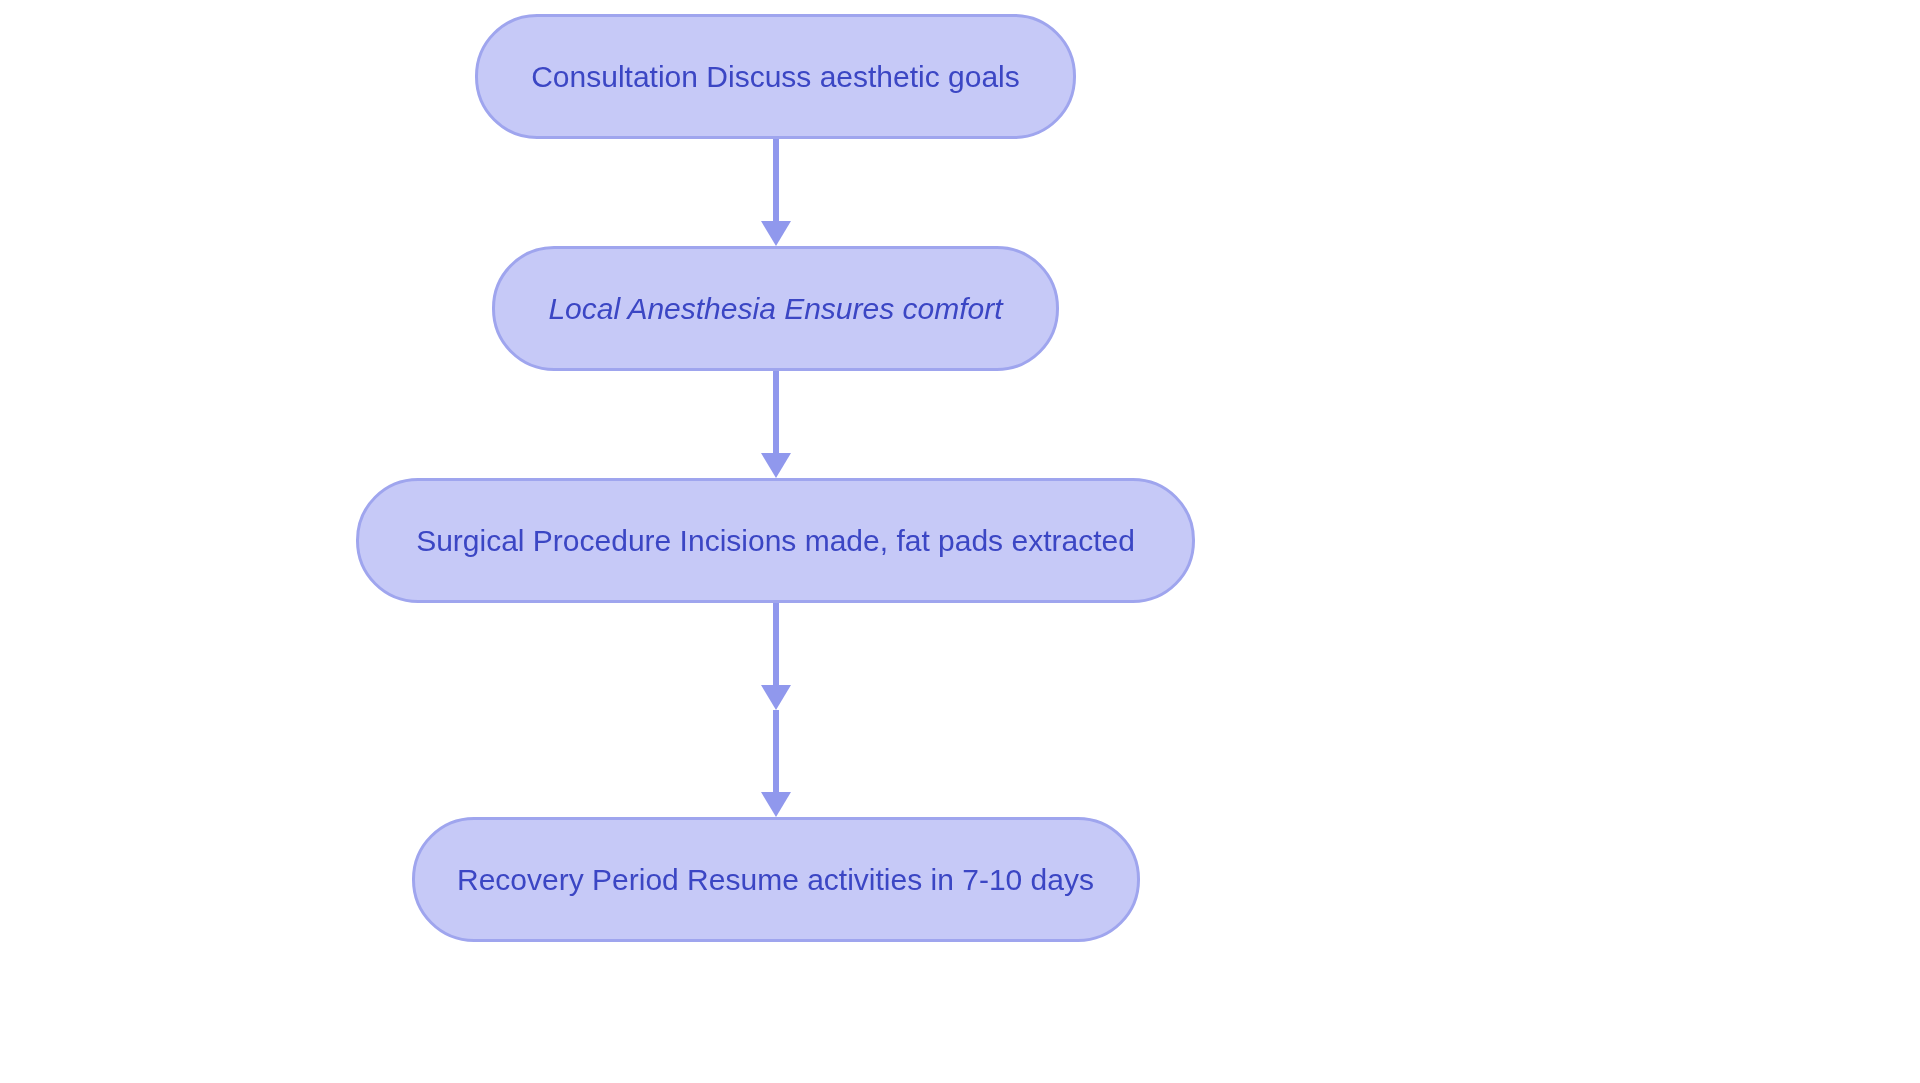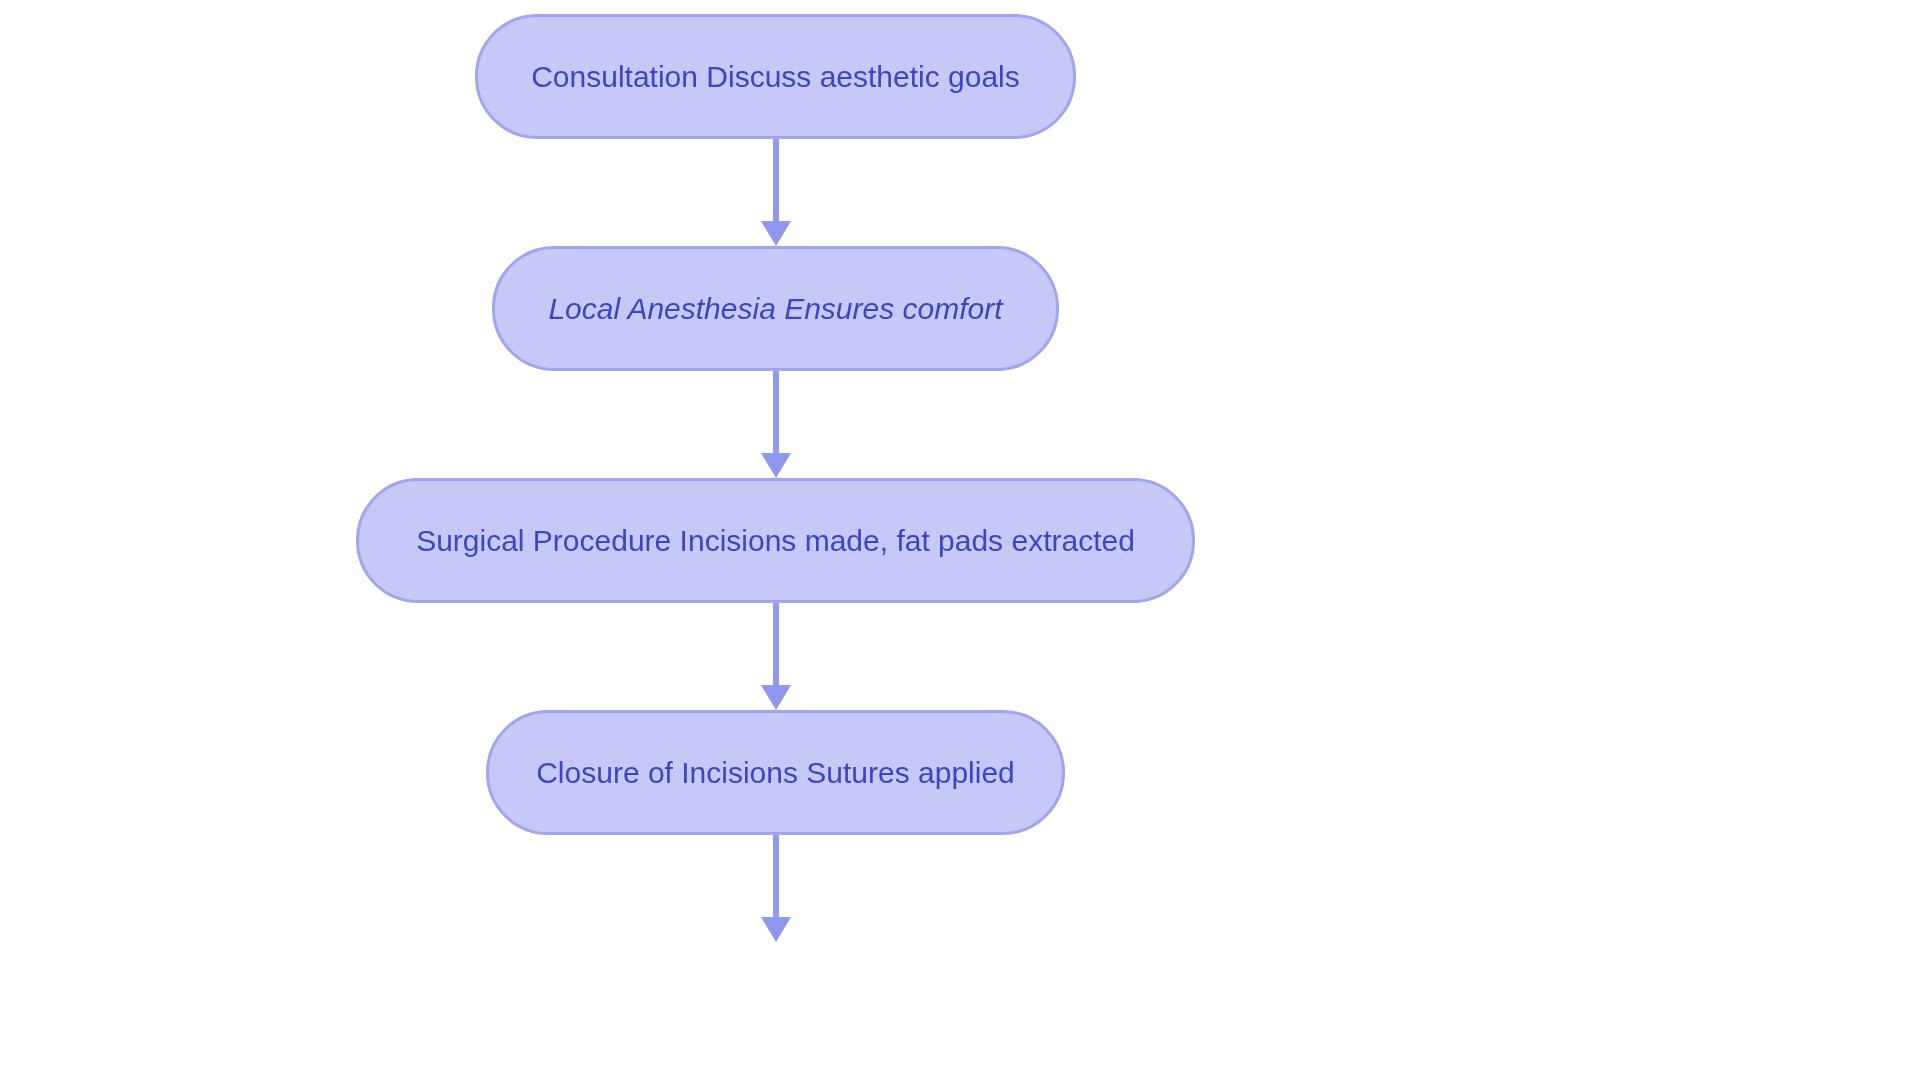--- a/index.html
+++ b/index.html
@@ -90,23 +90,23 @@
 
   <div class="node node-3">
     <span class="label">Surgical Procedure Incisions made, fat pads extracted</span>
   </div>
 
   <div class="connector">
     <div class="line"></div>
     <div class="arrowhead"></div>
   </div>
 
-  <div class="node node-4">
-    <span class="label">Closure of Incisions Sutures applied</span>
-  </div>
 
   <div class="connector">
     <div class="line"></div>
     <div class="arrowhead"></div>
   </div>
 
+  <div class="node node-5">
+    <span class="label">Recovery Period Resume activities in 7-10 days</span>
+  </div>
 
 </div>
 
 </body></html>

